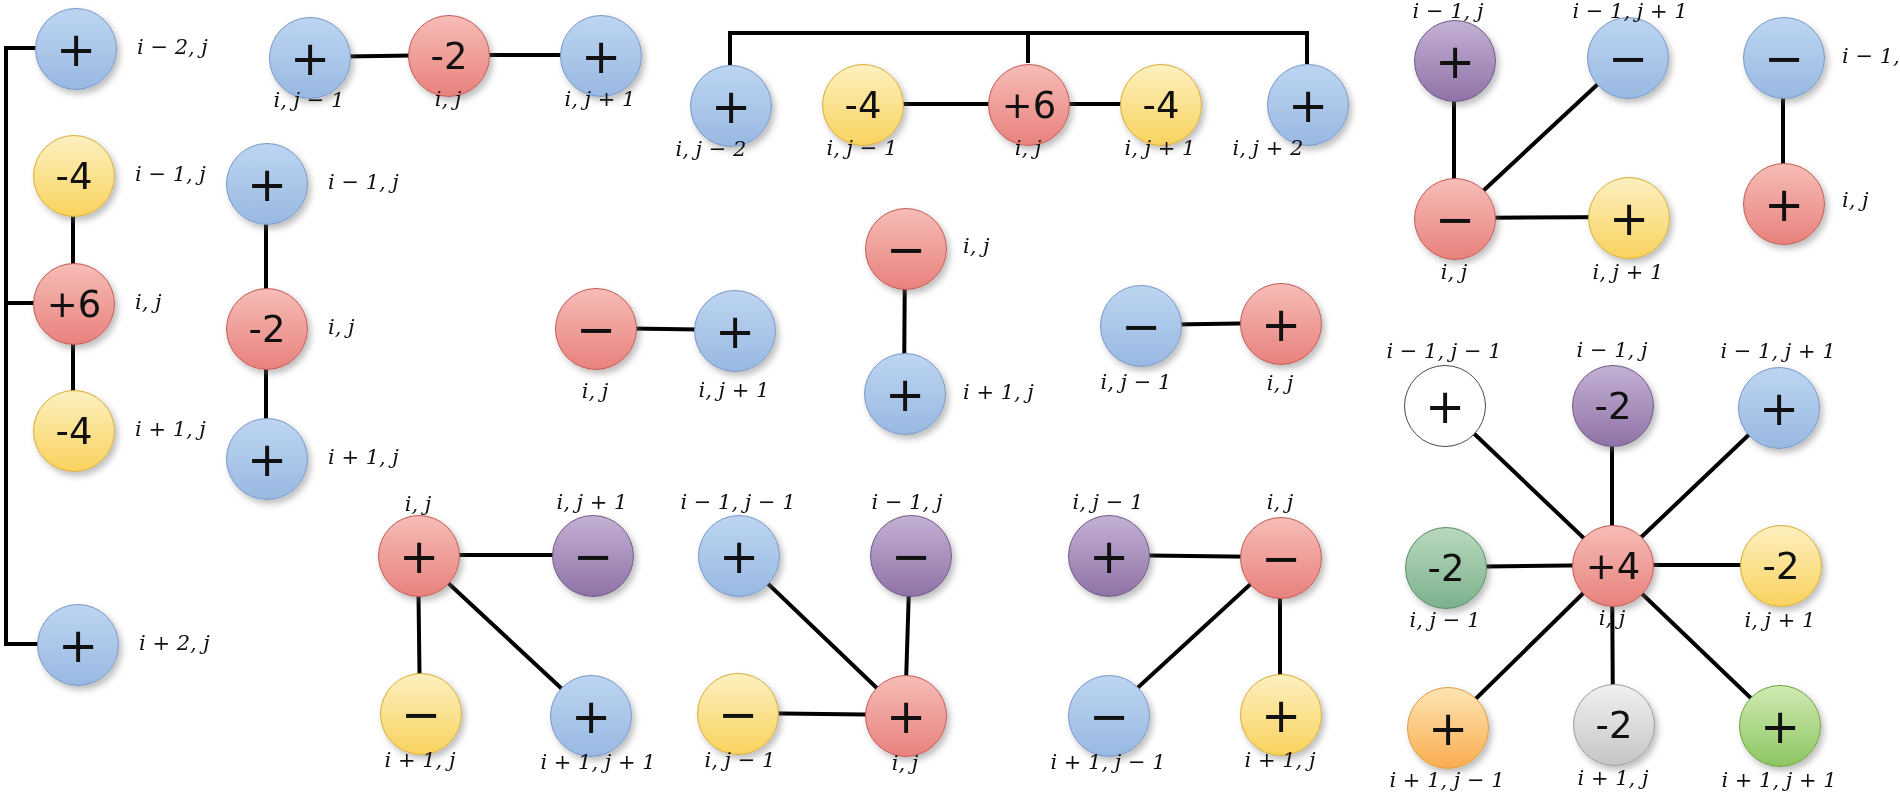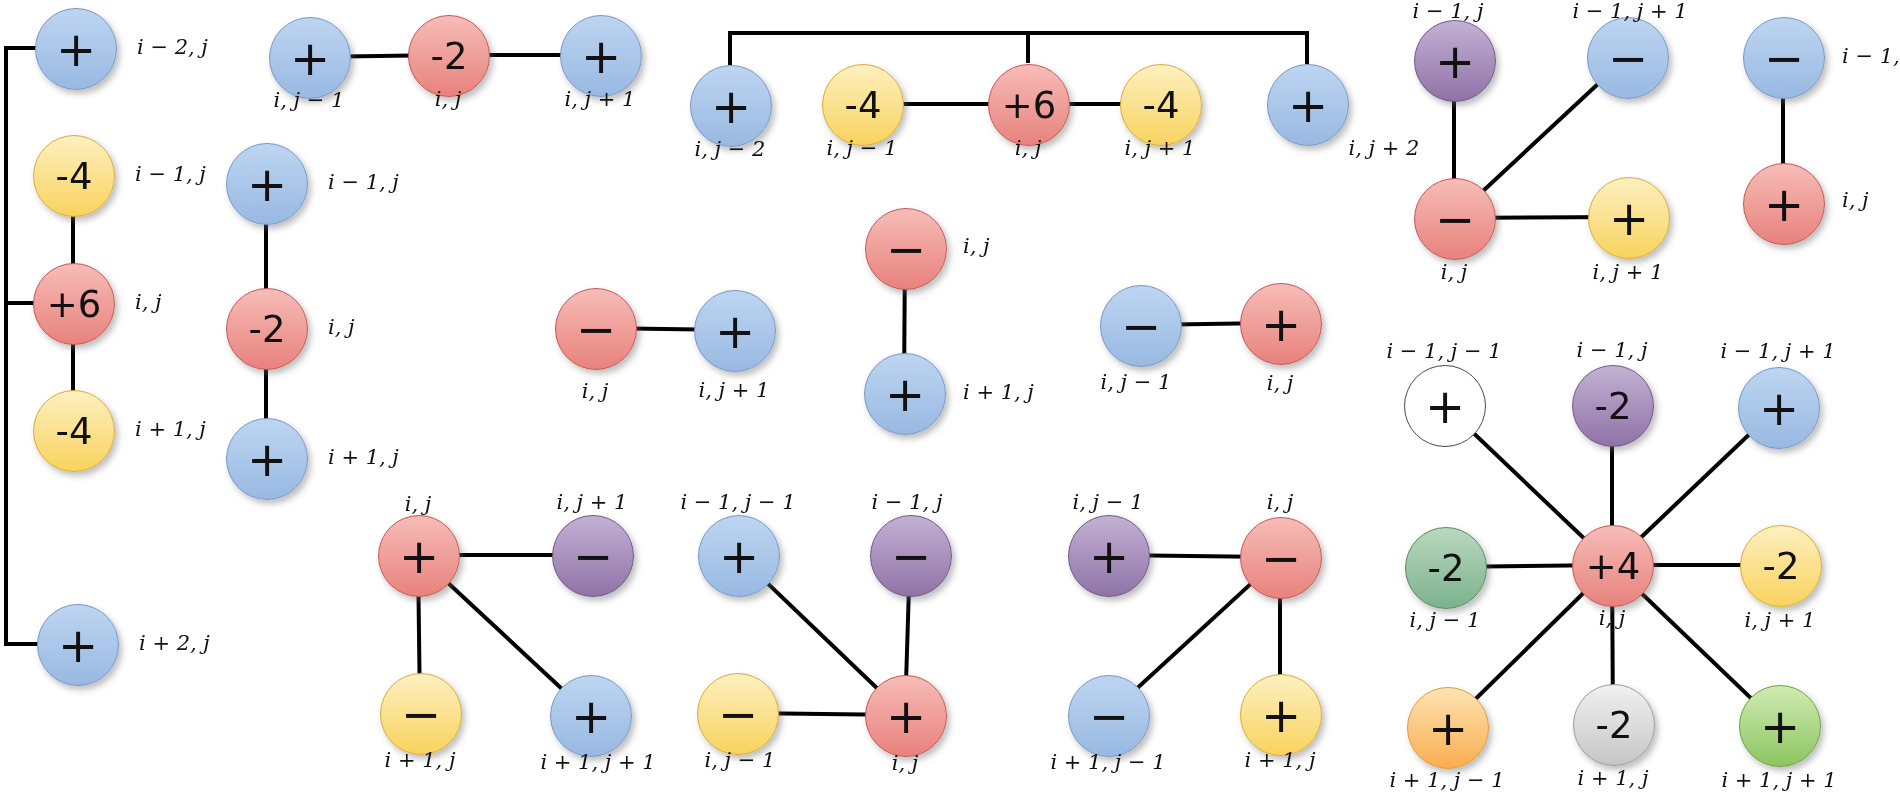--- a/index.html
+++ b/index.html
@@ -99,37 +99,37 @@
       <span class="sym small">-2</span>
     </div>
     <div class="label anchor-left" style="left: 328px; top: 328px;">i, j</div>
     <div class="node" style="left: 266px; top: 458px; background: linear-gradient(rgb(189, 213, 241), rgb(153, 185, 226)); border-color: rgb(118, 150, 198);">
       <span class="sym big">+</span>
     </div>
     <div class="label anchor-left" style="left: 328px; top: 458px;">i + 1, j</div>
     <div class="node" style="left: 730px; top: 105px; background: linear-gradient(rgb(189, 213, 241), rgb(153, 185, 226)); border-color: rgb(118, 150, 198);">
       <span class="sym big">+</span>
     </div>
-    <div class="label anchor-center" style="left: 730px; top: 150px;">i, j − 2</div>
+    <div class="label anchor-center" style="left: 711px; top: 150px;">i, j − 2</div>
     <div class="node" style="left: 862px; top: 104px; background: linear-gradient(rgb(253, 240, 192), rgb(249, 211, 94)); border-color: rgb(216, 171, 50);">
       <span class="sym small">-4</span>
     </div>
     <div class="label anchor-center" style="left: 862px; top: 149px;">i, j − 1</div>
     <div class="node" style="left: 1028px; top: 104px; background: linear-gradient(rgb(247, 188, 183), rgb(232, 130, 125)); border-color: rgb(194, 87, 83);">
       <span class="sym small">+6</span>
     </div>
     <div class="label anchor-center" style="left: 1028px; top: 149px;">i, j</div>
     <div class="node" style="left: 1160px; top: 104px; background: linear-gradient(rgb(253, 240, 192), rgb(249, 211, 94)); border-color: rgb(216, 171, 50);">
       <span class="sym small">-4</span>
     </div>
     <div class="label anchor-center" style="left: 1160px; top: 149px;">i, j + 1</div>
     <div class="node" style="left: 1307px; top: 104px; background: linear-gradient(rgb(189, 213, 241), rgb(153, 185, 226)); border-color: rgb(118, 150, 198);">
       <span class="sym big">+</span>
     </div>
-    <div class="label anchor-center" style="left: 1384px; top: 149px;">i, j + 2</div>
+    <div class="label anchor-center" style="left: 1268px; top: 149px;">i, j + 2</div>
     <div class="node" style="left: 595px; top: 328px; background: linear-gradient(rgb(247, 188, 183), rgb(232, 130, 125)); border-color: rgb(194, 87, 83);">
       <span class="sym big">−</span>
     </div>
     <div class="label anchor-center" style="left: 595px; top: 392px;">i, j</div>
     <div class="node" style="left: 734px; top: 330px; background: linear-gradient(rgb(189, 213, 241), rgb(153, 185, 226)); border-color: rgb(118, 150, 198);">
       <span class="sym big">+</span>
     </div>
     <div class="label anchor-center" style="left: 734px; top: 391px;">i, j + 1</div>
     <div class="node" style="left: 905px; top: 248px; background: linear-gradient(rgb(247, 188, 183), rgb(232, 130, 125)); border-color: rgb(194, 87, 83);">
       <span class="sym big">−</span>

